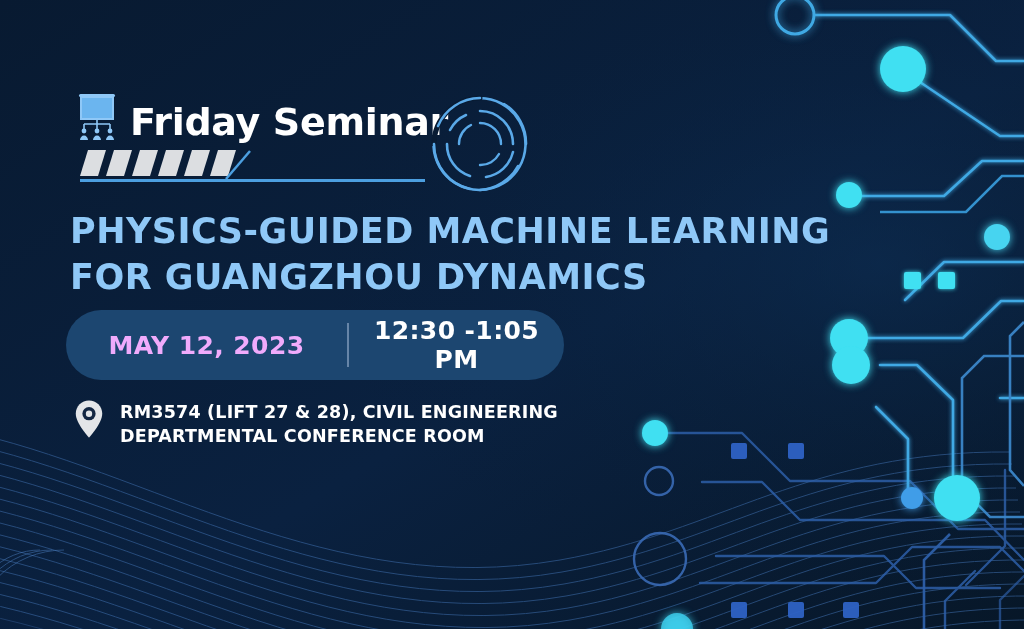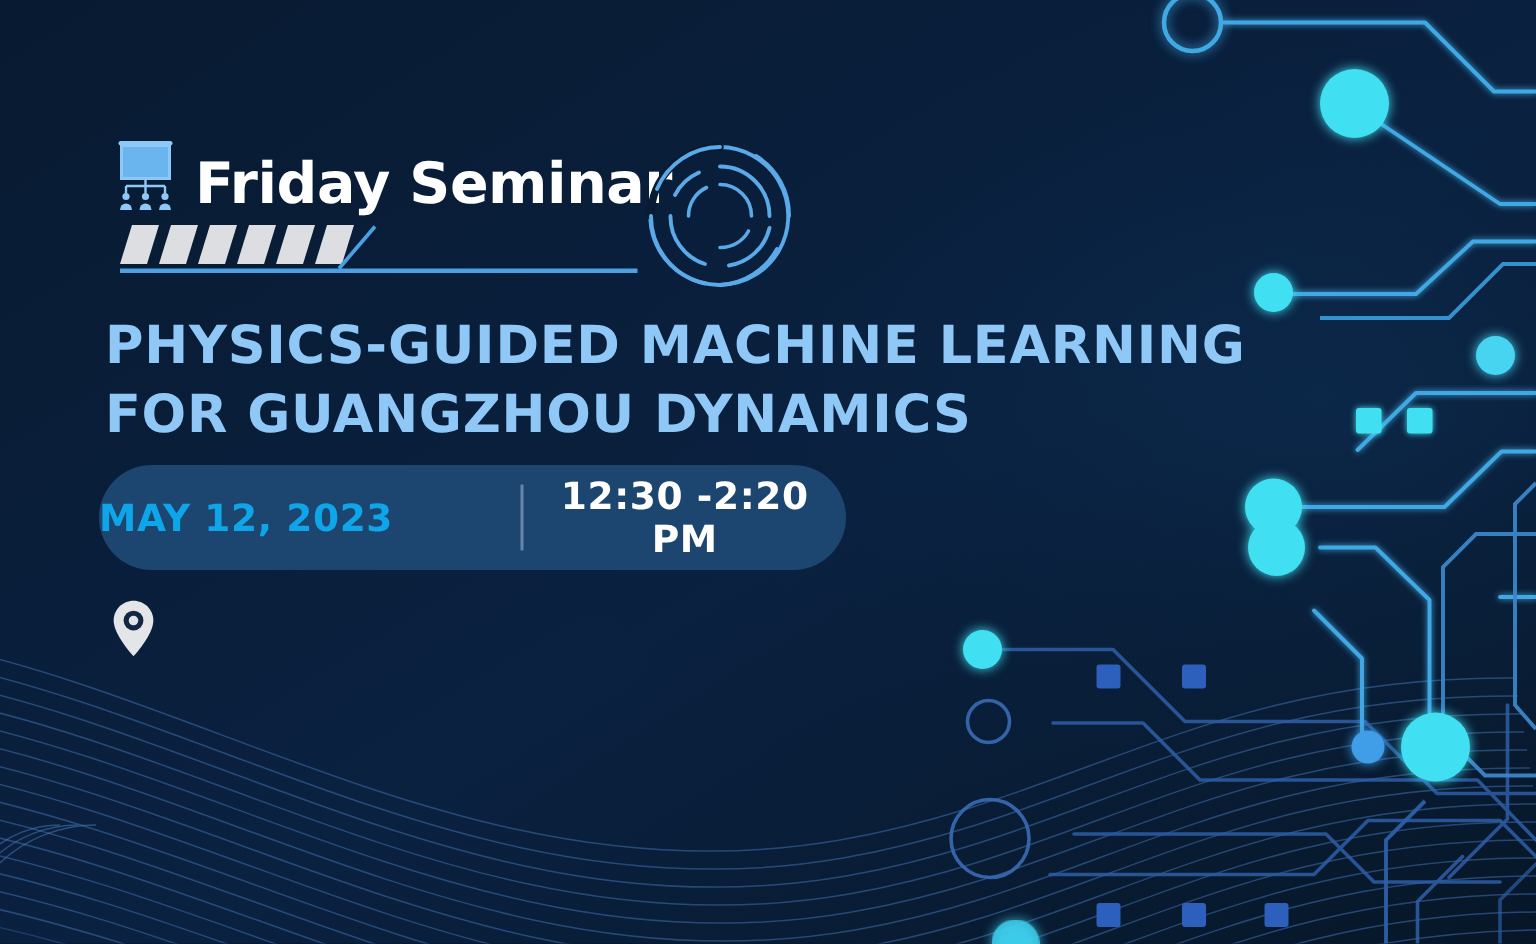--- a/index.html
+++ b/index.html
@@ -49,22 +49,22 @@
   }
   .main-title .l2 { display:block; }
 
   
   .pill {
     position:absolute; left:66px; top:310px; width:498px; height:70px;
     border-radius:35px; background:#1c4670;
     display:flex; align-items:center;
   }
   .pill-date {
-    color:#0ea5e9; font-size:25px; font-weight:700; letter-spacing:0.4px;
-    width:281px; font-family:"DejaVu Sans", sans-serif;
+    color:#f0abfc; font-size:25px; font-weight:700; letter-spacing:0.4px;
+    width:281px; text-align:center; font-family:"DejaVu Sans", sans-serif;
   }
   .pill-sep { width:2px; height:44px; background:#7f9bbb; opacity:.75; }
   .pill-time {
     color:#fff; font-size:25px; font-weight:700; letter-spacing:0.4px;
     flex:1; text-align:center; font-family:"DejaVu Sans", sans-serif;
   }
 
   
   .info { position:absolute; left:74px; top:398px; width:520px; }
   .info-row { display:flex; align-items:flex-start; margin-bottom:12px; }
@@ -283,30 +283,34 @@
   </svg>
 
   <div class="main-title">
     <span class="l1">PHYSICS-GUIDED MACHINE LEARNING</span>
     <span class="l2">FOR GUANGZHOU DYNAMICS</span>
   </div>
 
   <div class="pill">
     <div class="pill-date">MAY 12, 2023</div>
     <div class="pill-sep"></div>
-    <div class="pill-time">12:30 -2:20 PM</div>
+    <div class="pill-time">12:30 -1:05 PM</div>
   </div>
 
   <div class="info">
 
     <div class="info-row">
       <div class="info-ico">
         <svg viewBox="0 0 34 46" width="30" height="42">
           <path d="M17 2 C 8.7 2 2 8.7 2 17 C 2 28 17 44 17 44 C 17 44 32 28 32 17 C 32 8.7 25.3 2 17 2 Z" fill="#e3e5e8"></path>
           <circle cx="17" cy="17" r="7.5" fill="#132743"></circle>
           <circle cx="17" cy="17" r="3.6" fill="#e3e5e8"></circle>
         </svg>
       </div>
+      <div class="info-text">
+        <span class="ln">RM3574 (LIFT 27 &amp; 28), CIVIL ENGINEERING</span>
+        <span class="ln">DEPARTMENTAL CONFERENCE ROOM</span>
+      </div>
     </div>
 
 
   </div>
 </div>
 
 </body></html>

